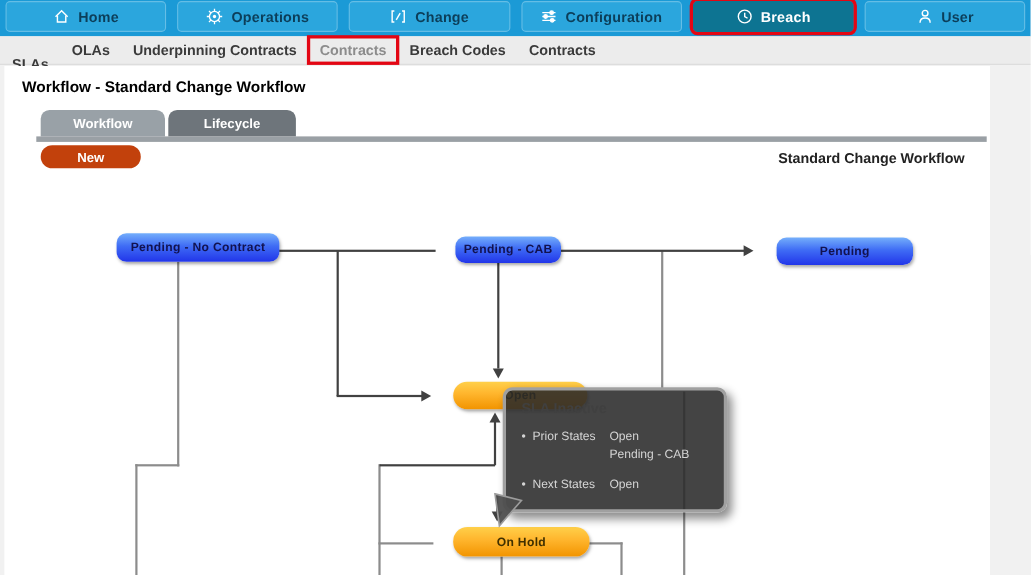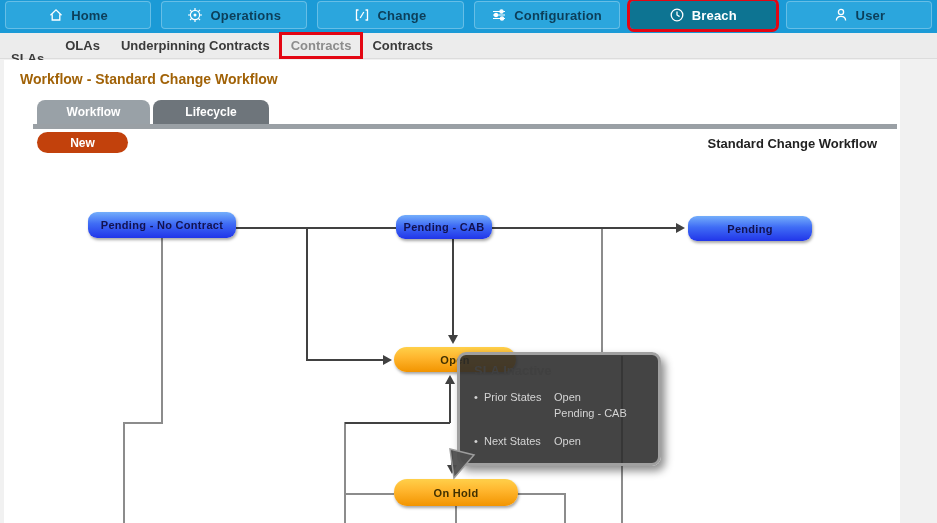--- a/index.html
+++ b/index.html
@@ -22,41 +22,41 @@
   
   .subnav{position:absolute;left:0;top:33px;width:937px;height:26px;background:#ececec;
           border-bottom:1px solid #dcdcdc;display:flex;align-items:center;box-sizing:border-box;}
   .subnav-item{font-size:13px;font-weight:bold;color:#3a3a3a;padding:3px 9px;margin-right:3px;cursor:pointer;}
   .subnav-item:first-child{margin-left:2px;margin-top:26px;}
   .subnav-item.selected{color:#8c8c8c;}
   .subnav-item.annotated{outline:3px solid #e30613;}
 
   
   .panel{position:absolute;left:4px;top:60px;width:896px;height:463px;background:#ffffff;}
-  .page-title{position:absolute;left:20px;top:71px;font-size:14px;font-weight:bold;color:#a16207;}
+  .page-title{position:absolute;left:20px;top:71px;font-size:14px;font-weight:bold;color:#000000;}
 
   .tab{position:absolute;top:100px;height:24px;border-radius:8px 8px 0 0;color:#fff;
        font-size:12px;font-weight:bold;display:flex;align-items:center;justify-content:center;cursor:pointer;}
   .tab-bar{position:absolute;left:33px;top:124px;width:864px;height:5px;background:#9aa0a5;}
   .btn-new{position:absolute;left:37px;top:132px;width:91px;height:21px;border-radius:11px;background:#c2410c;
            color:#fff;font-size:12px;font-weight:bold;display:flex;align-items:center;justify-content:center;cursor:pointer;}
   .wf-name{position:absolute;right:60px;top:136px;font-size:13px;font-weight:bold;color:#222;}
 
   
   .edge{position:absolute;}
   .edge.gray{background:#8c8c8c;}
   .edge.dark{background:#414141;}
   .arrow{position:absolute;width:0;height:0;border:solid transparent;}
   .arrow.right{border-width:5px 0 5px 9px;border-left-color:#414141;}
   .arrow.down{border-width:9px 5px 0 5px;border-top-color:#414141;}
   .arrow.up{border-width:0 5px 9px 5px;border-bottom-color:#414141;}
 
   .node{position:absolute;display:flex;align-items:center;justify-content:center;
         font-size:11px;font-weight:bold;letter-spacing:.3px;cursor:pointer;
-        box-shadow:1px 2px 3px rgba(0,0,0,.35);}
+        box-shadow:1px 2px 3px rgba(0,0,0,.35);margin-left:18px;}
   .node.blue{border-radius:9px;color:#12124f;
         background:linear-gradient(180deg,#74aefb 0%,#3f6cf5 45%,#2135e9 100%);}
   .node.orange{border-radius:13px;color:#403000;
         background:linear-gradient(180deg,#ffd04a 0%,#ffb62e 42%,#f29400 100%);}
 
   
   .tooltip{position:absolute;left:457px;top:352px;width:184px;height:100px;
            border:3px solid #a0a0a0;border-radius:9px;background:rgba(42,42,42,.88);
            box-shadow:4px 5px 9px rgba(0,0,0,.45);padding:8px 0 0 14px;box-sizing:content-box;z-index:30;}
   .tooltip-title{color:#404040;font-weight:bold;font-size:13px;}
@@ -132,20 +132,21 @@
           <div class="nav-label">User</div>
         </div>
       </div>
   </div>
 
   <div class="subnav" id="subnav">
       <div class="subnav-item">SLAs</div>
       <div class="subnav-item">OLAs</div>
       <div class="subnav-item">Underpinning Contracts</div>
       <div class="subnav-item selected annotated">Contracts</div>
+      <div class="subnav-item">Breach Codes</div>
       <div class="subnav-item">Contracts</div>
     </div>
 
   <div class="panel"></div>
 
   <div class="page-title">Workflow - Standard Change Workflow</div>
 
   <div id="tabs">
       <div class="tab" style="left: 37px; width: 113px; background: rgb(153, 161, 167);">Workflow</div>
       <div class="tab" style="left: 153px; width: 116px; background: rgb(110, 117, 123); text-align: center;">Lifecycle</div>

